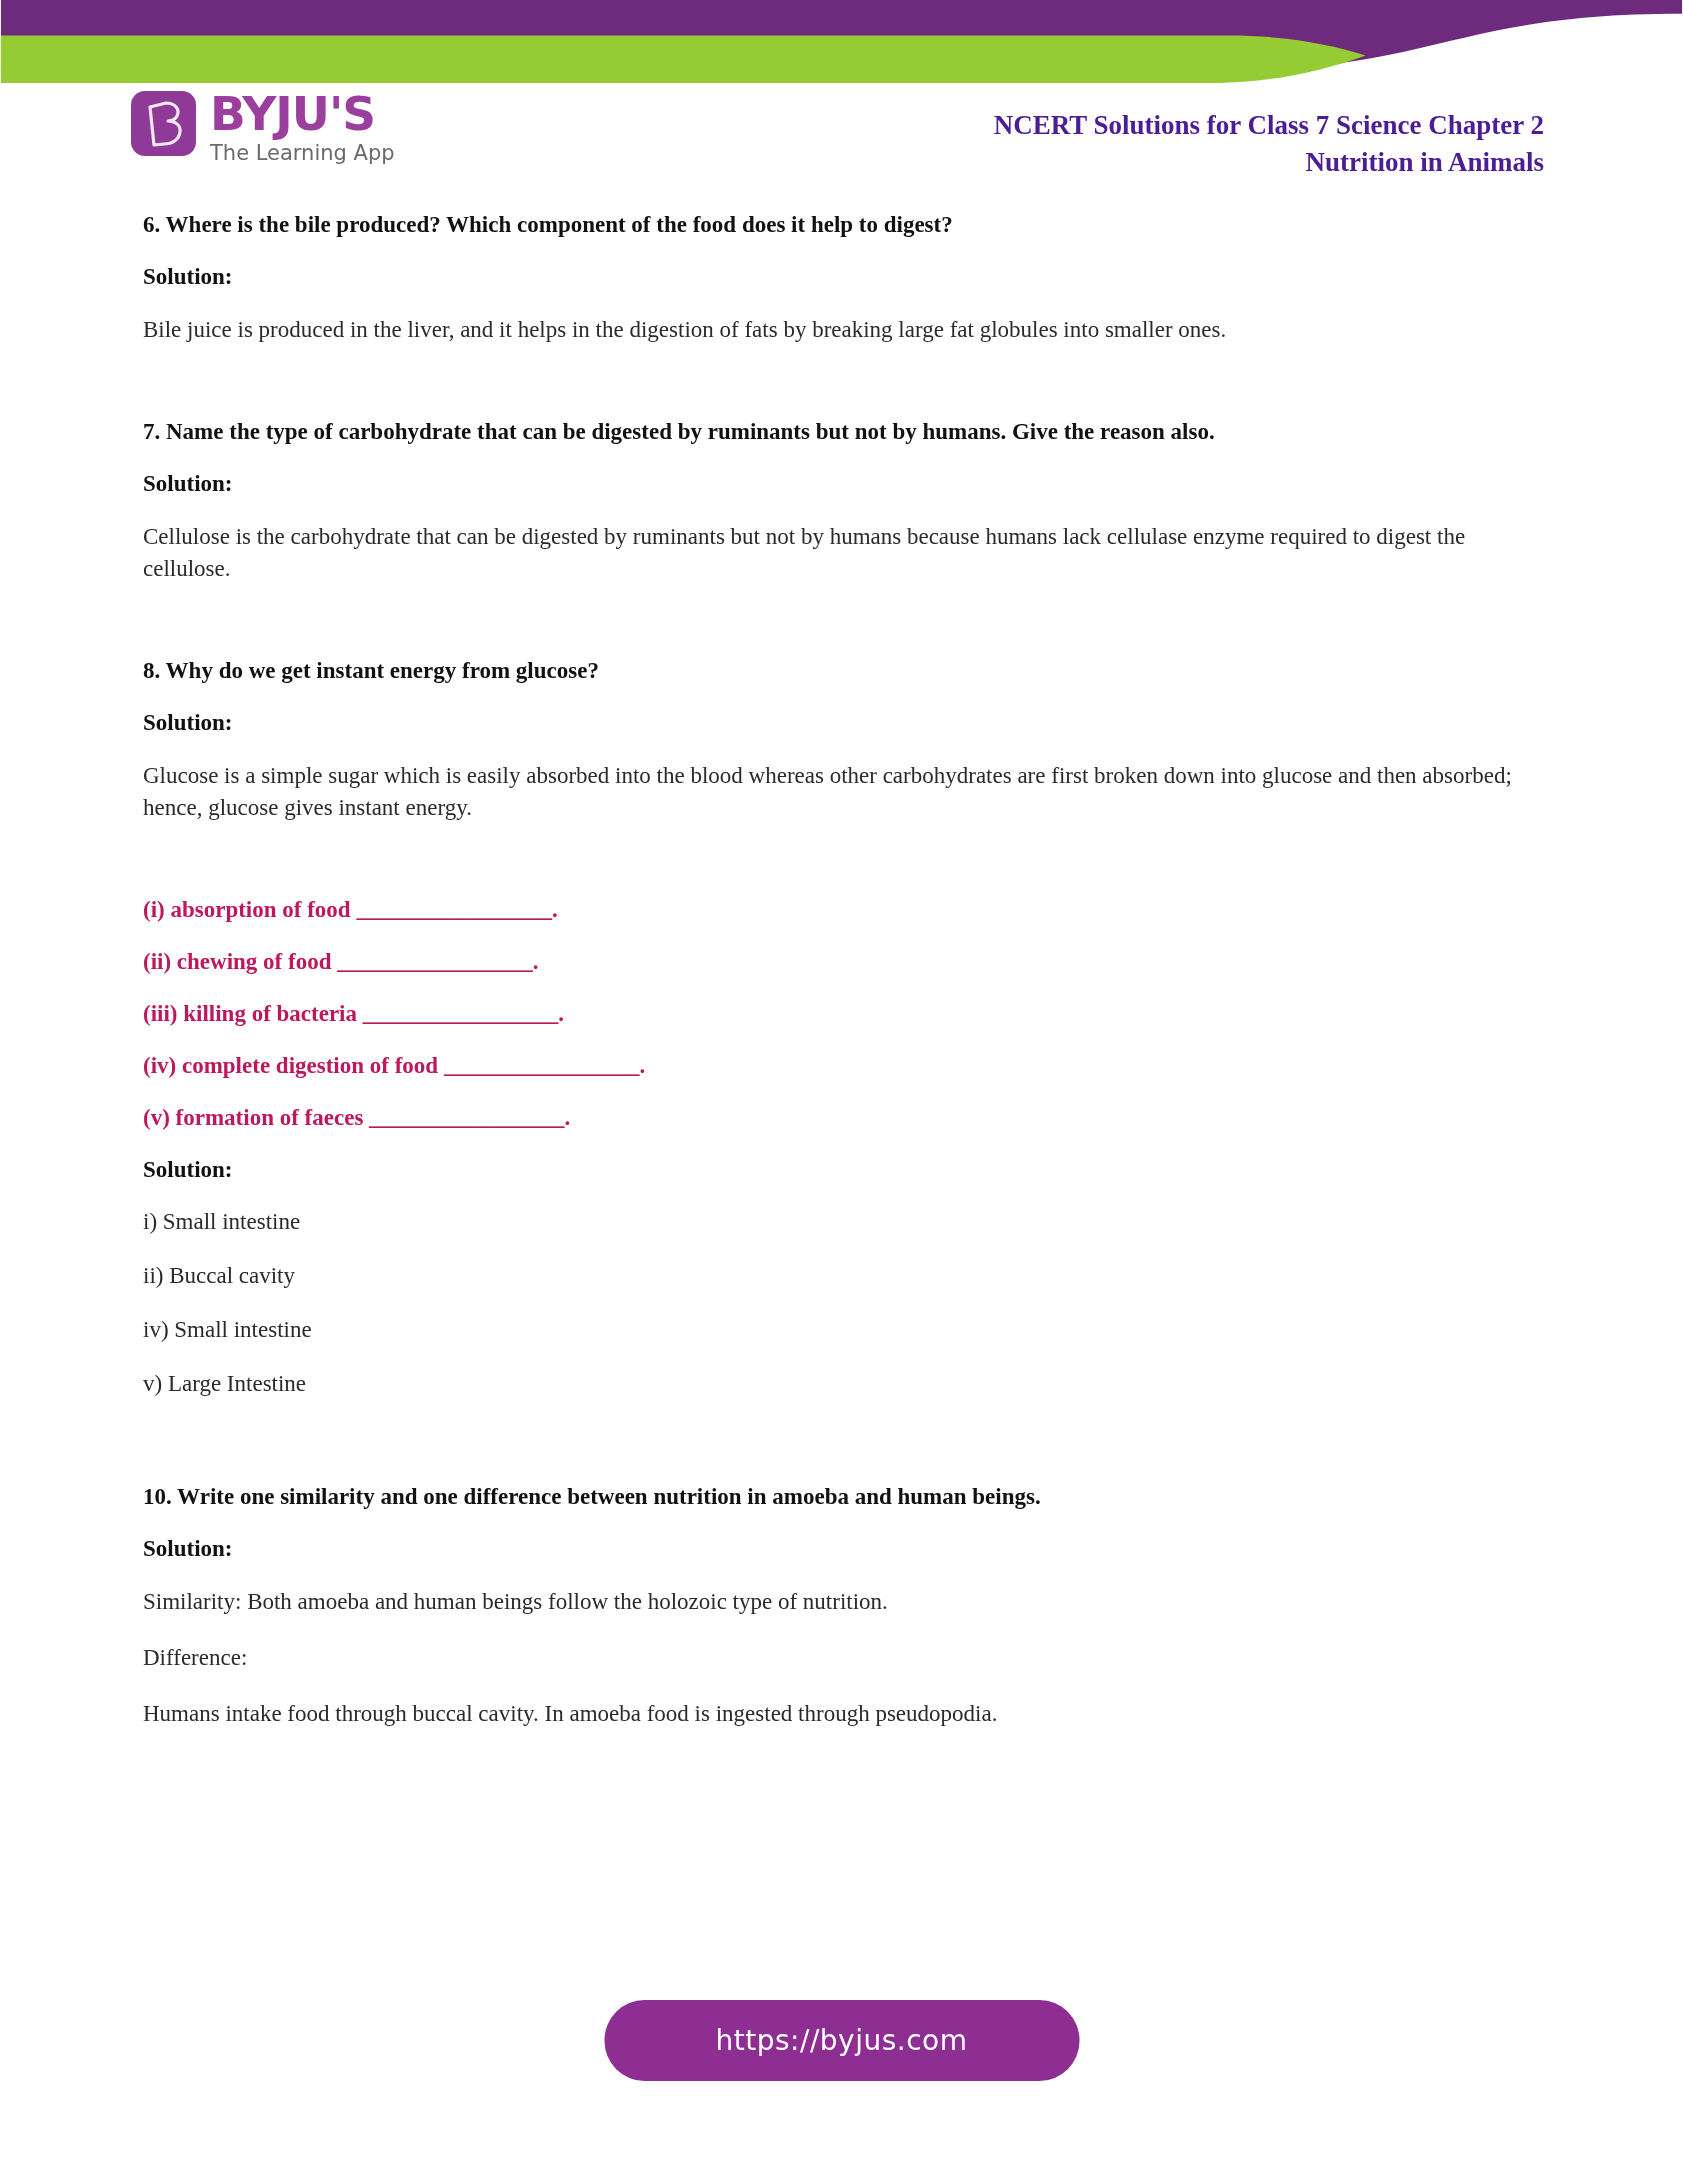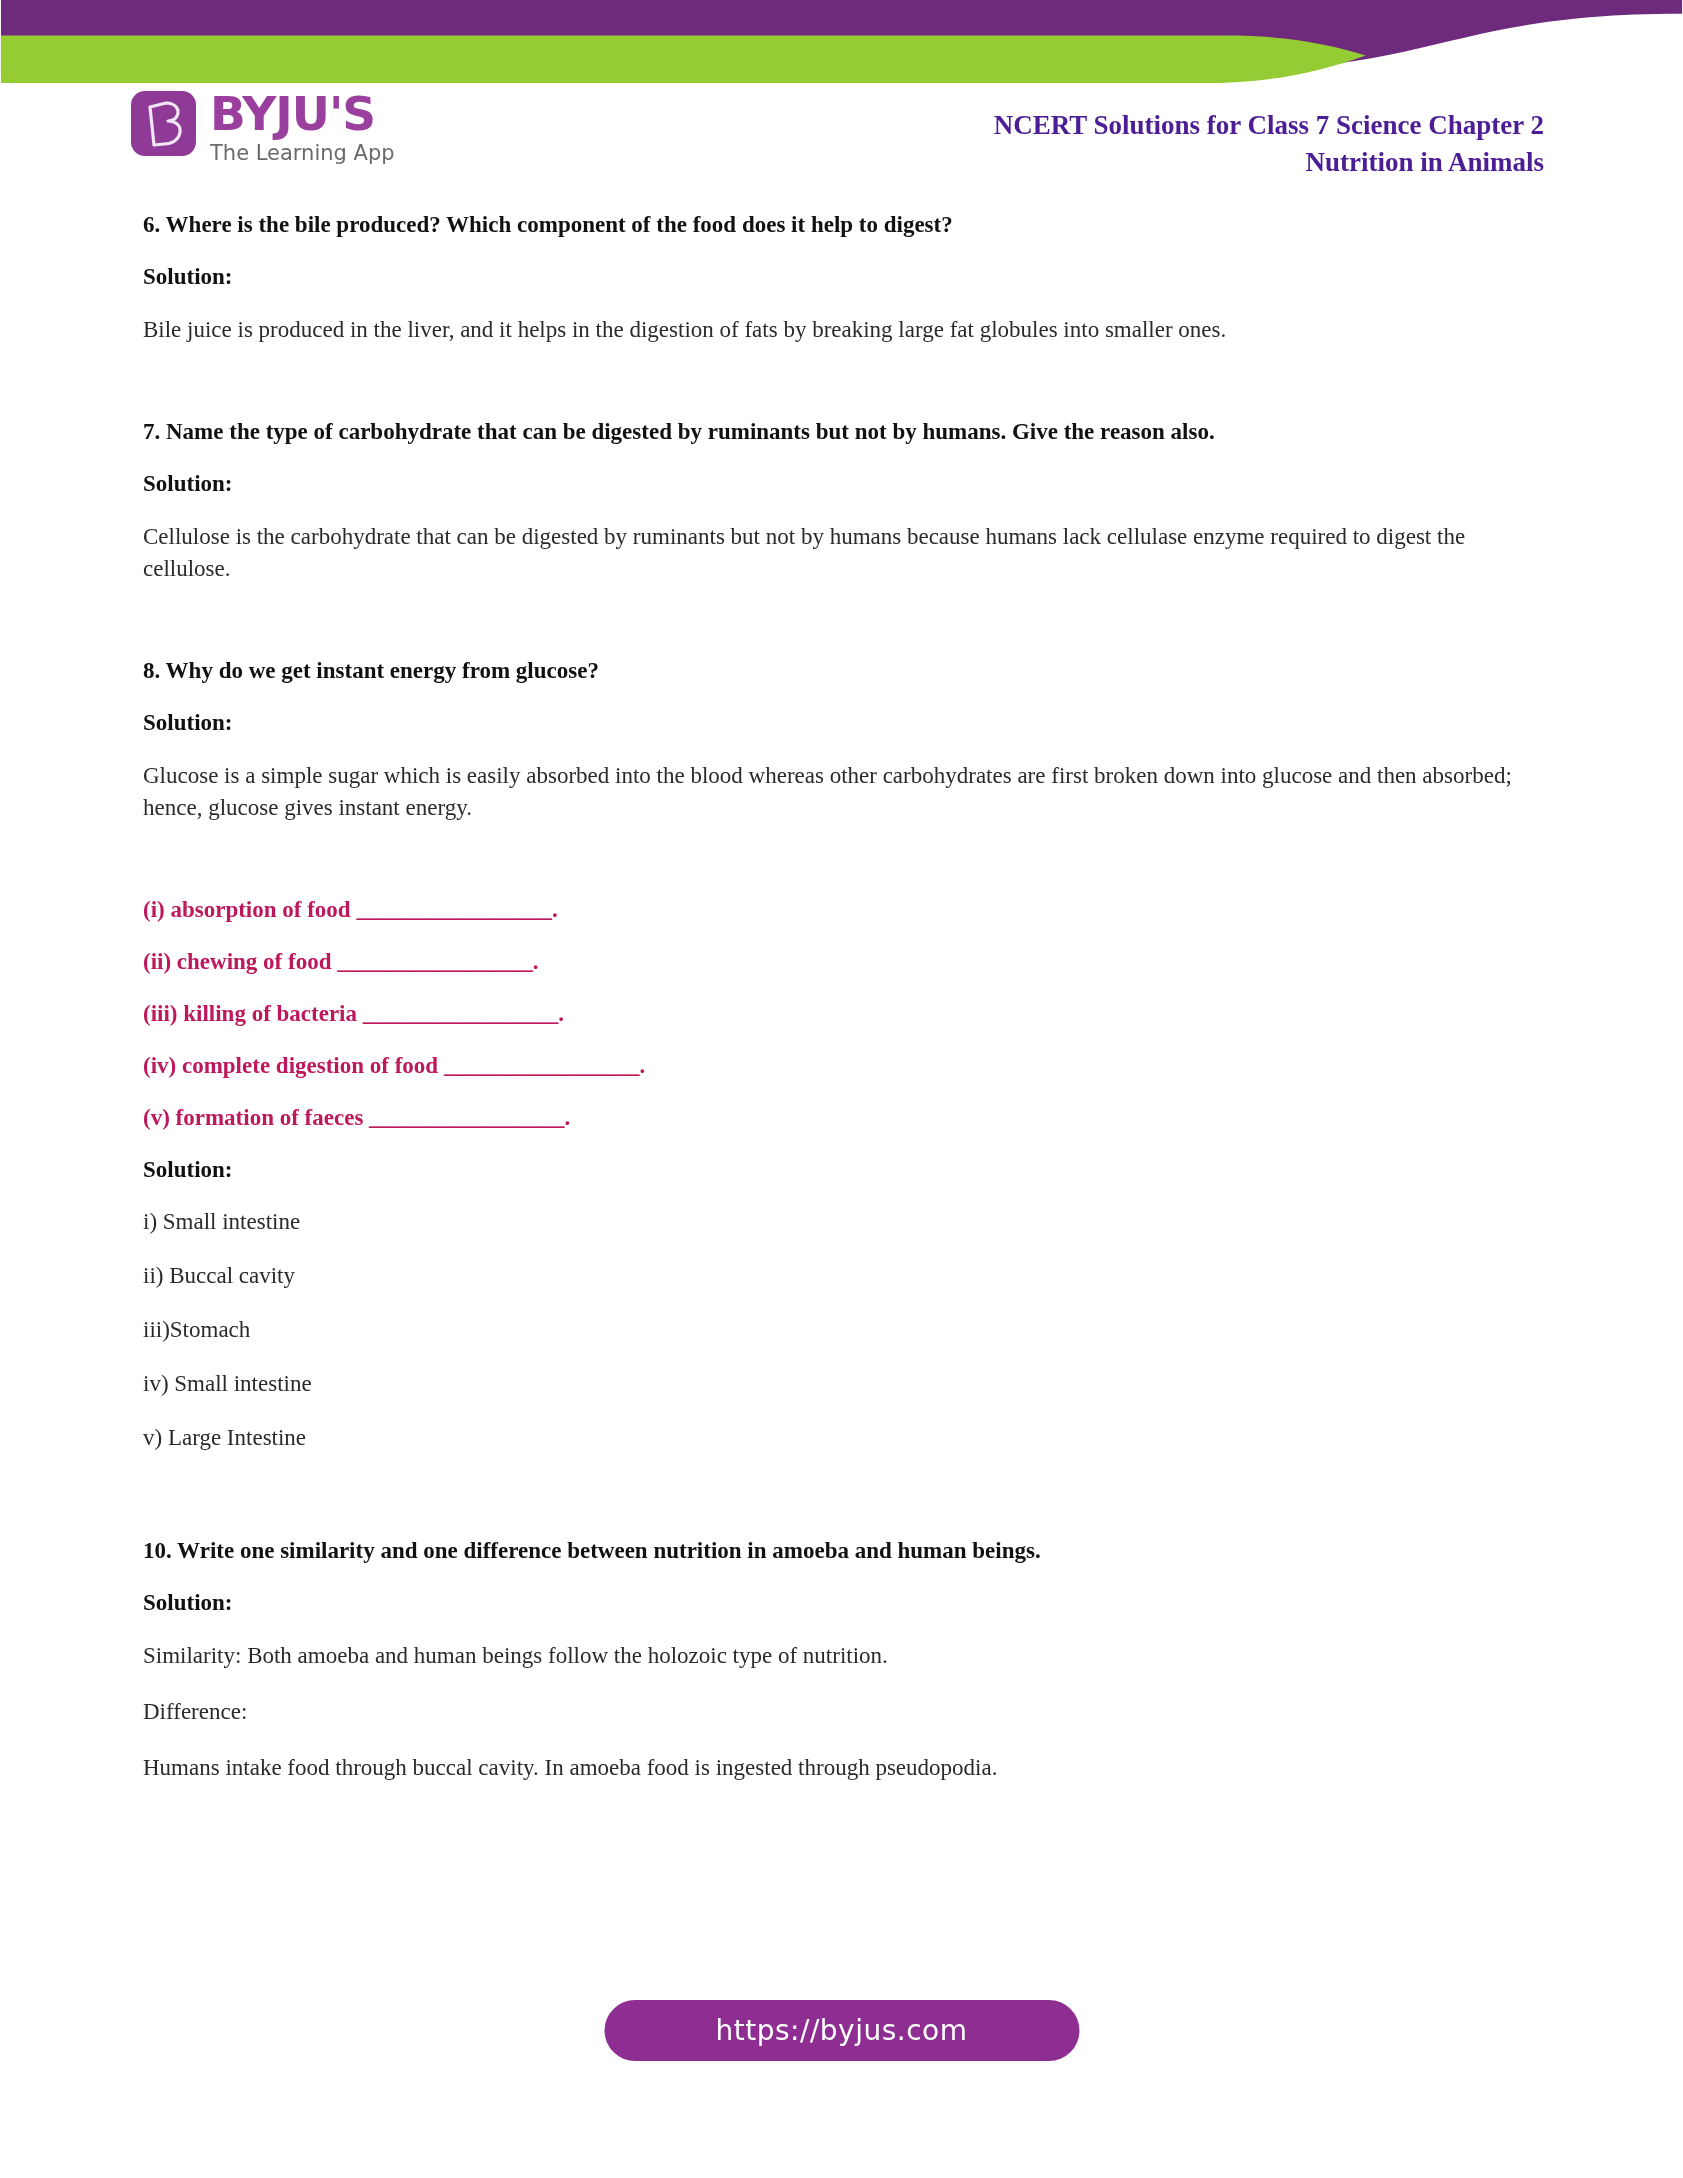--- a/index.html
+++ b/index.html
@@ -137,21 +137,21 @@
 
   
   .footer-pill {
     position: absolute;
     left: 50%;
     transform: translateX(-50%);
     top: 2000px;
     background: #8e2e92;
     color: #ffffff;
     border-radius: 40px;
-    padding: 14px 0;
+    padding: 24px 0;
     width: 475px;
     text-align: center;
     font-family: "DejaVu Sans", sans-serif;
     font-size: 28px;
     letter-spacing: 0.5px;
   }
 </style>
 </head>
 <body>
 
@@ -204,21 +204,20 @@
 
   <div class="q-block">
     <p class="sub-item">(i) absorption of food _________________.</p>
     <p class="sub-item">(ii) chewing of food _________________.</p>
     <p class="sub-item">(iii) killing of bacteria _________________.</p>
     <p class="sub-item">(iv) complete digestion of food _________________.</p>
     <p class="sub-item">(v) formation of faeces _________________.</p>
     <p class="sol-label">Solution:</p>
     <p class="ans-line">i) Small intestine</p>
     <p class="ans-line">ii) Buccal cavity</p>
-    <p class="ans-line">iii)Stomach</p>
     <p class="ans-line">iv) Small intestine</p>
     <p class="ans-line">v) Large Intestine</p>
   </div>
   <div class="gap-lg"></div>
 
   <div class="q-block">
     <p class="q-title">10. Write one similarity and one difference between nutrition in amoeba and human beings.</p>
     <p class="sol-label">Solution:</p>
     <p class="ans-para">Similarity: Both amoeba and human beings follow the holozoic type of nutrition.</p>
     <p class="ans-para">Difference:</p>

